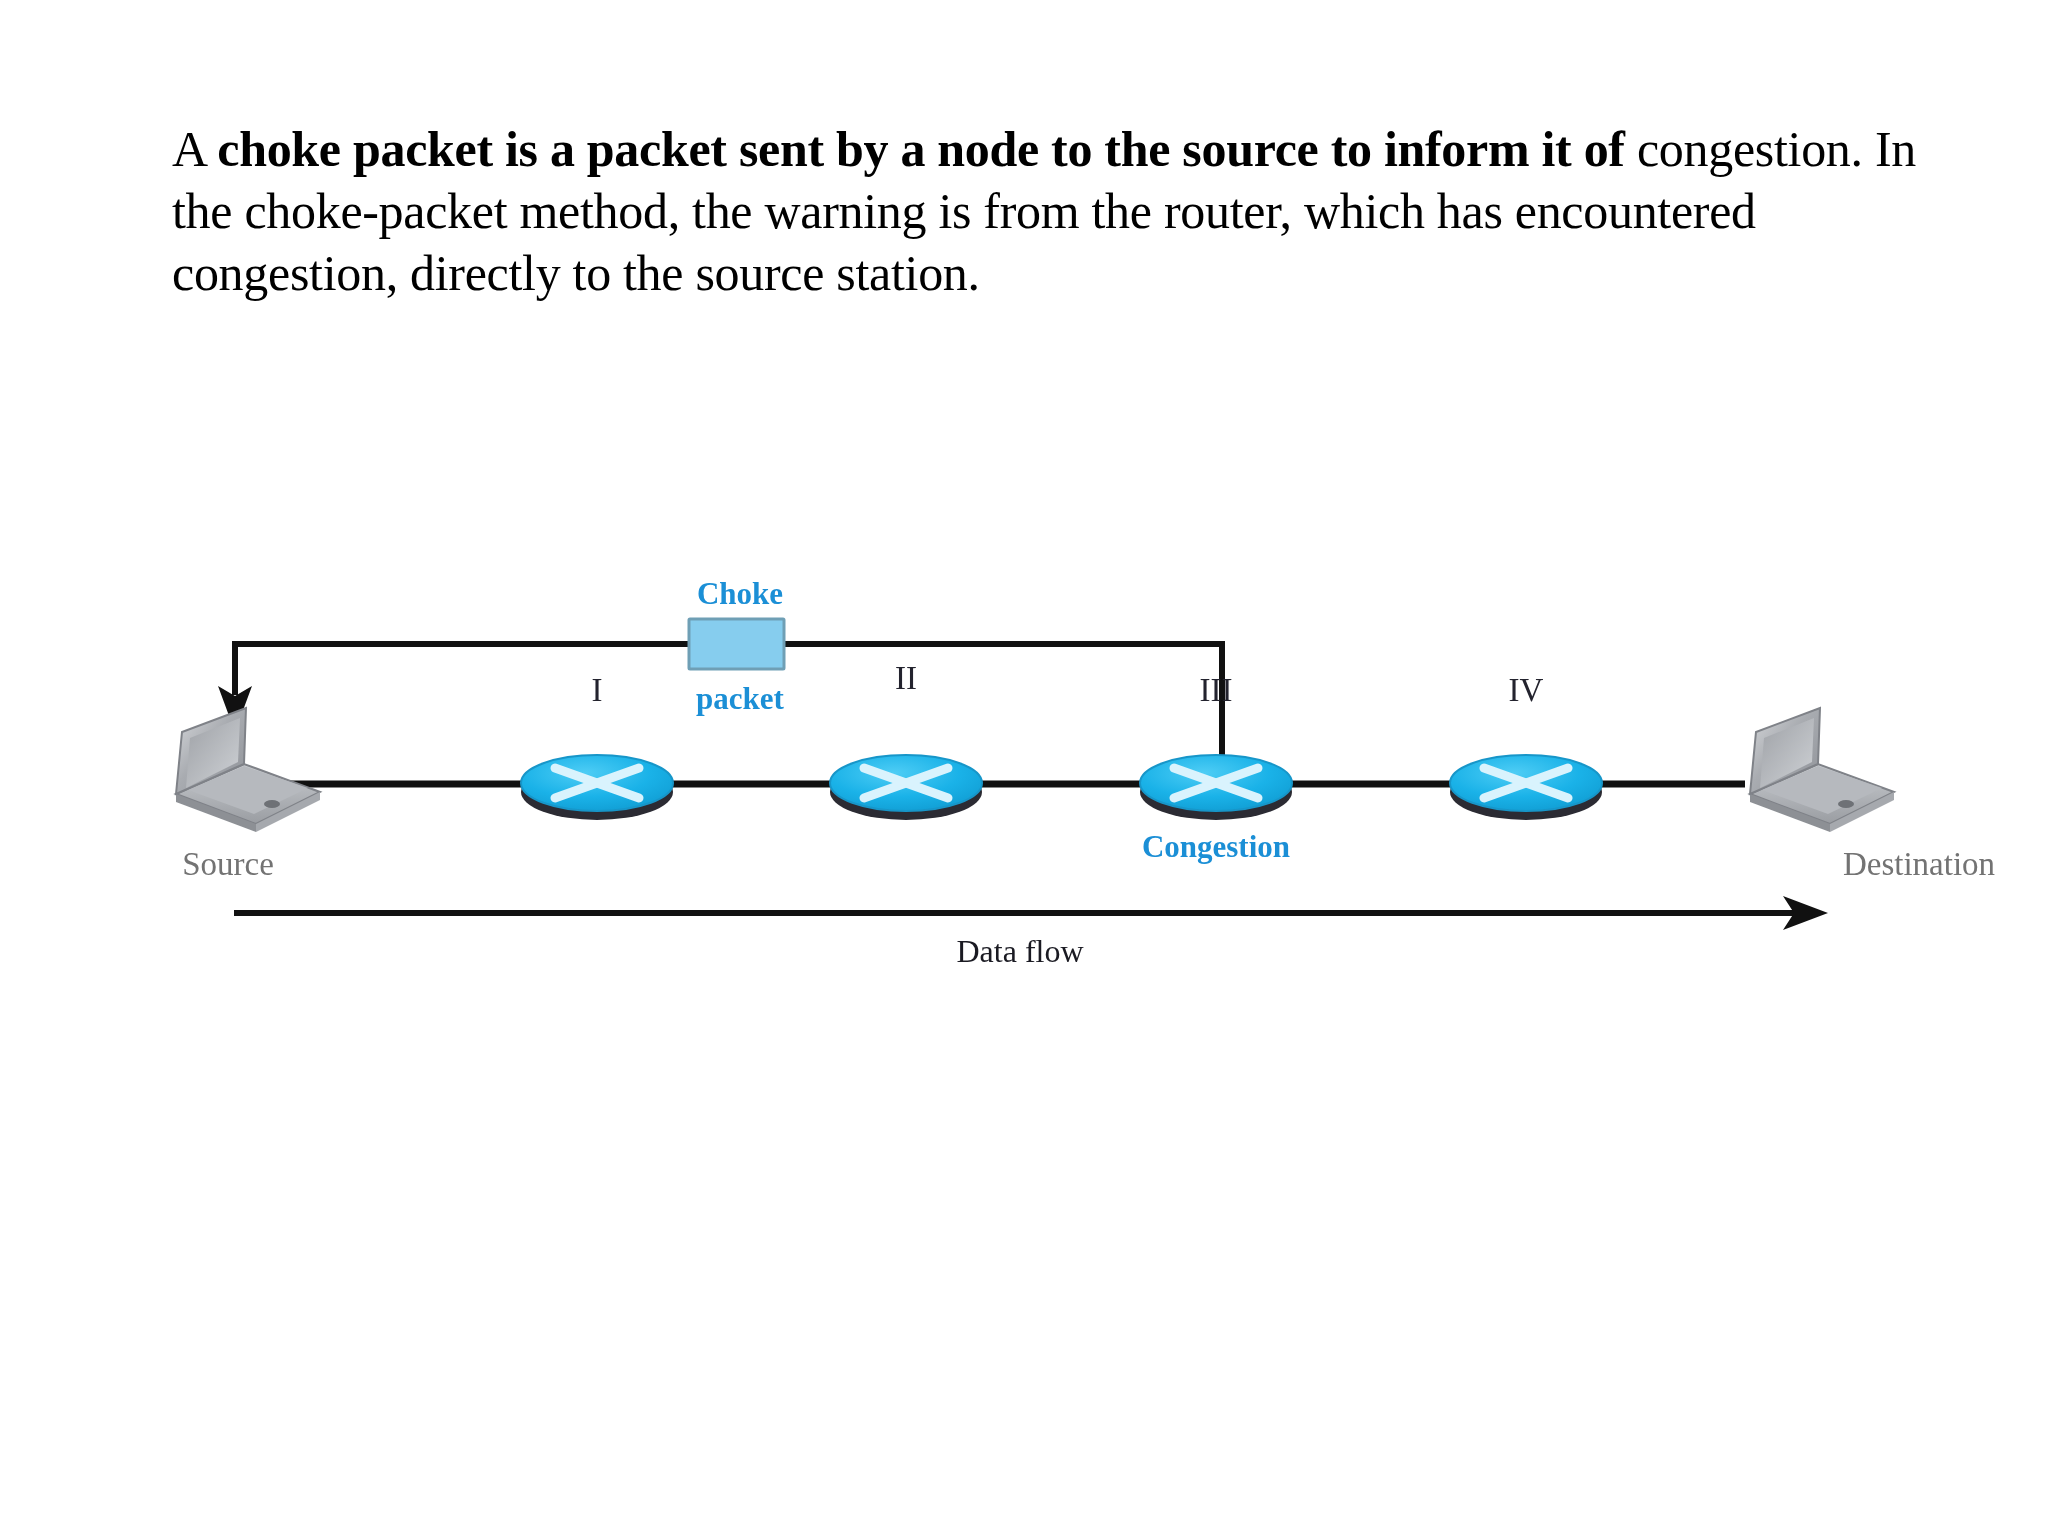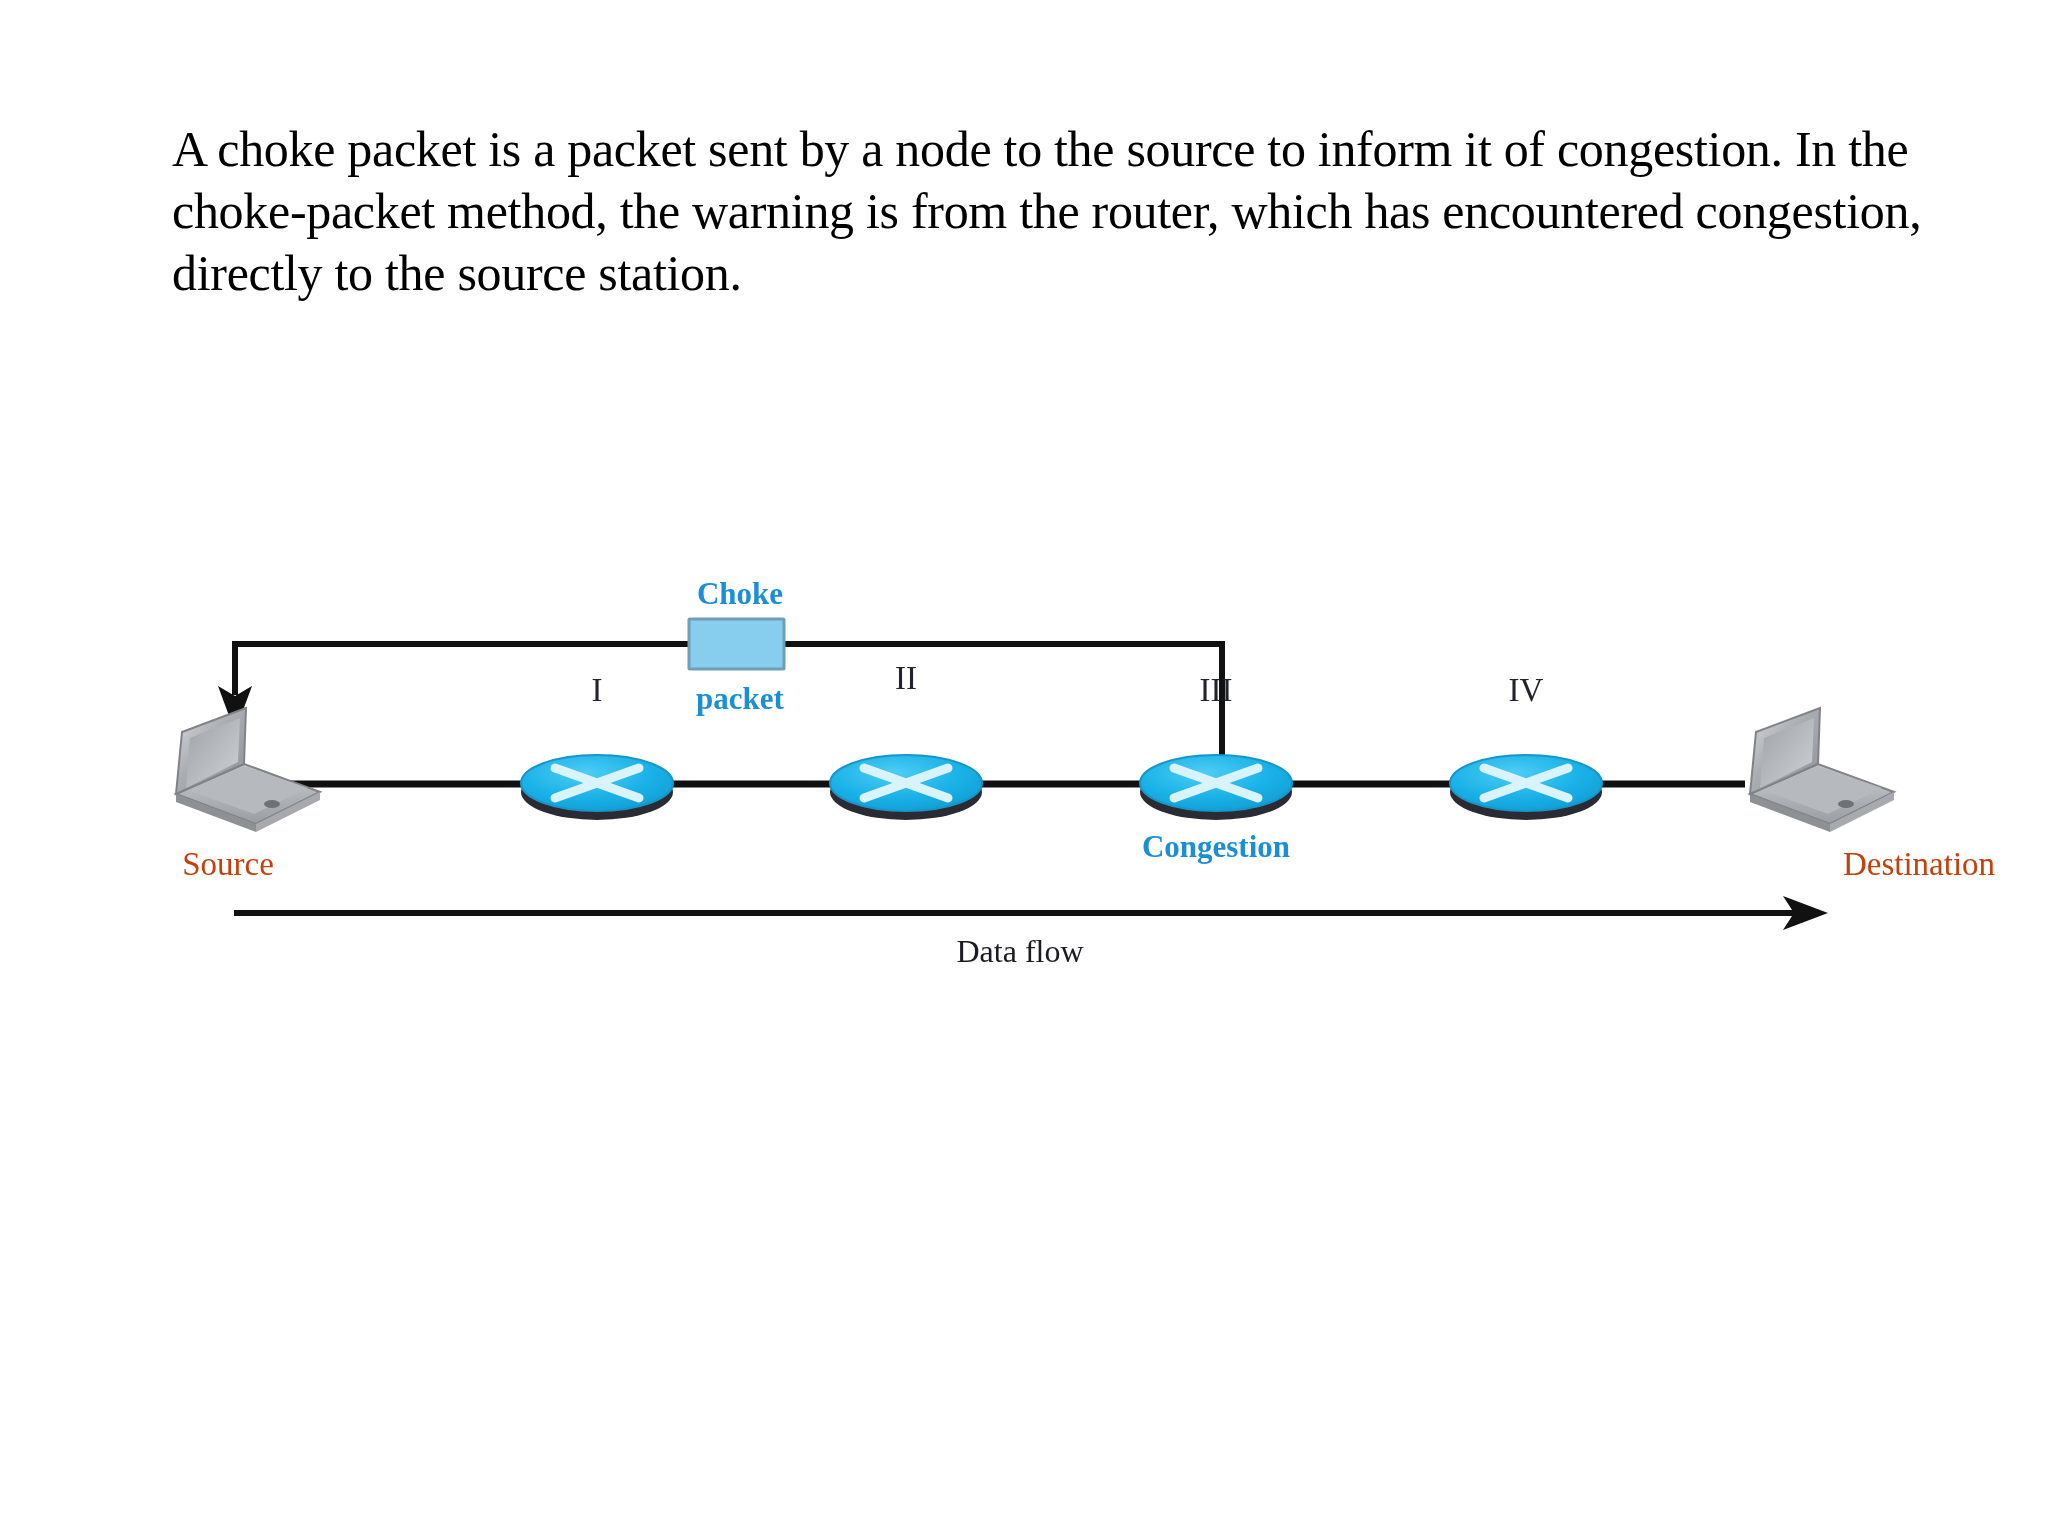--- a/index.html
+++ b/index.html
@@ -31,21 +31,21 @@
     letter-spacing: -0.2px;
     margin: 0 0 4px 0;
     white-space: pre;
   }
   #paragraph {
     font-size: 50px;
     line-height: 1.24;
     margin: 0;
     letter-spacing: -0.3px;
   }
-  #paragraph b { font-weight: normal; }
+  #paragraph b { font-weight: bold; }
 
   
   #figure {
     position: absolute;
     left: 0;
     top: 520px;
     width: 2048px;
     height: 480px;
   }
   #figure-svg {
@@ -66,21 +66,21 @@
     font-size: 31px;
     text-align: center;
   }
   .node-numeral {
     color: #23232e;
     font-size: 33px;
     text-align: center;
     width: 90px;
   }
   .endpoint-label {
-    color: #c2410c;
+    color: #737373;
     font-size: 33px;
     text-align: center;
   }
   .flow-label {
     color: #1a1a22;
     font-size: 32px;
     text-align: center;
     width: 300px;
     font-family: Liberation Serif, serif;
   }

